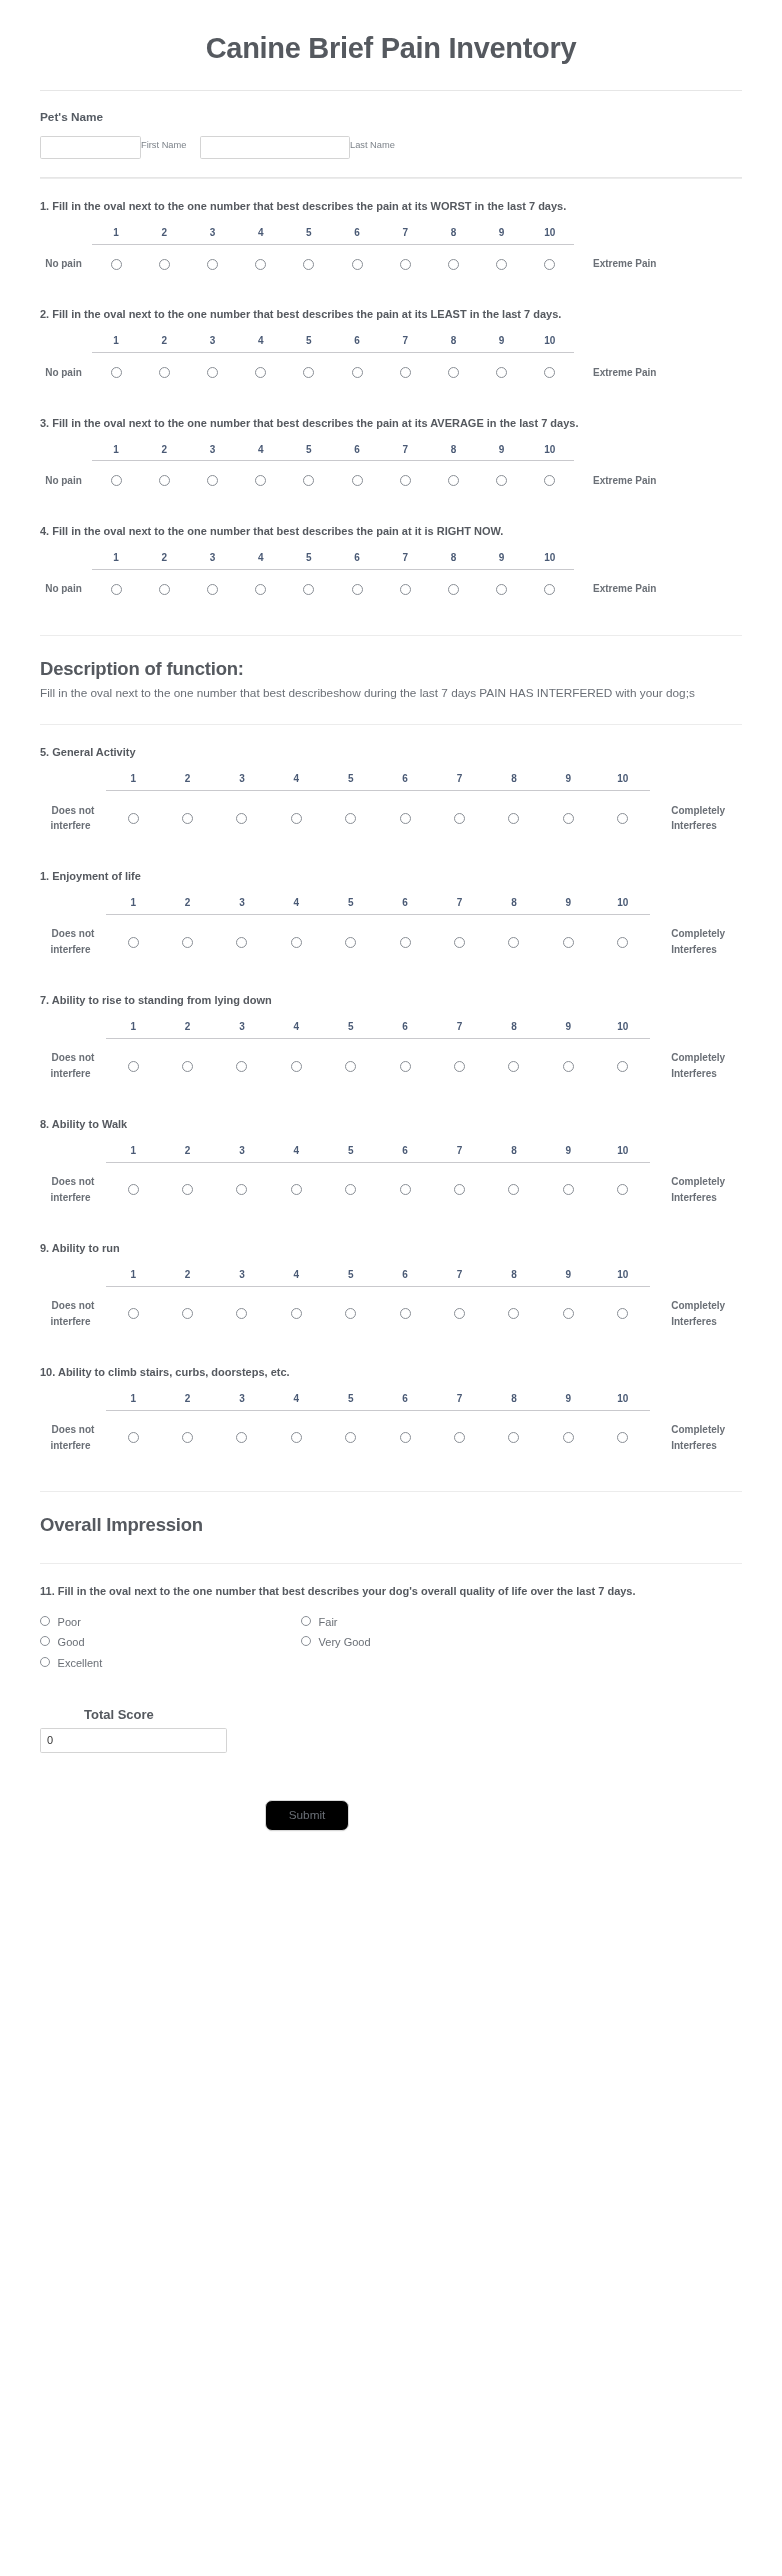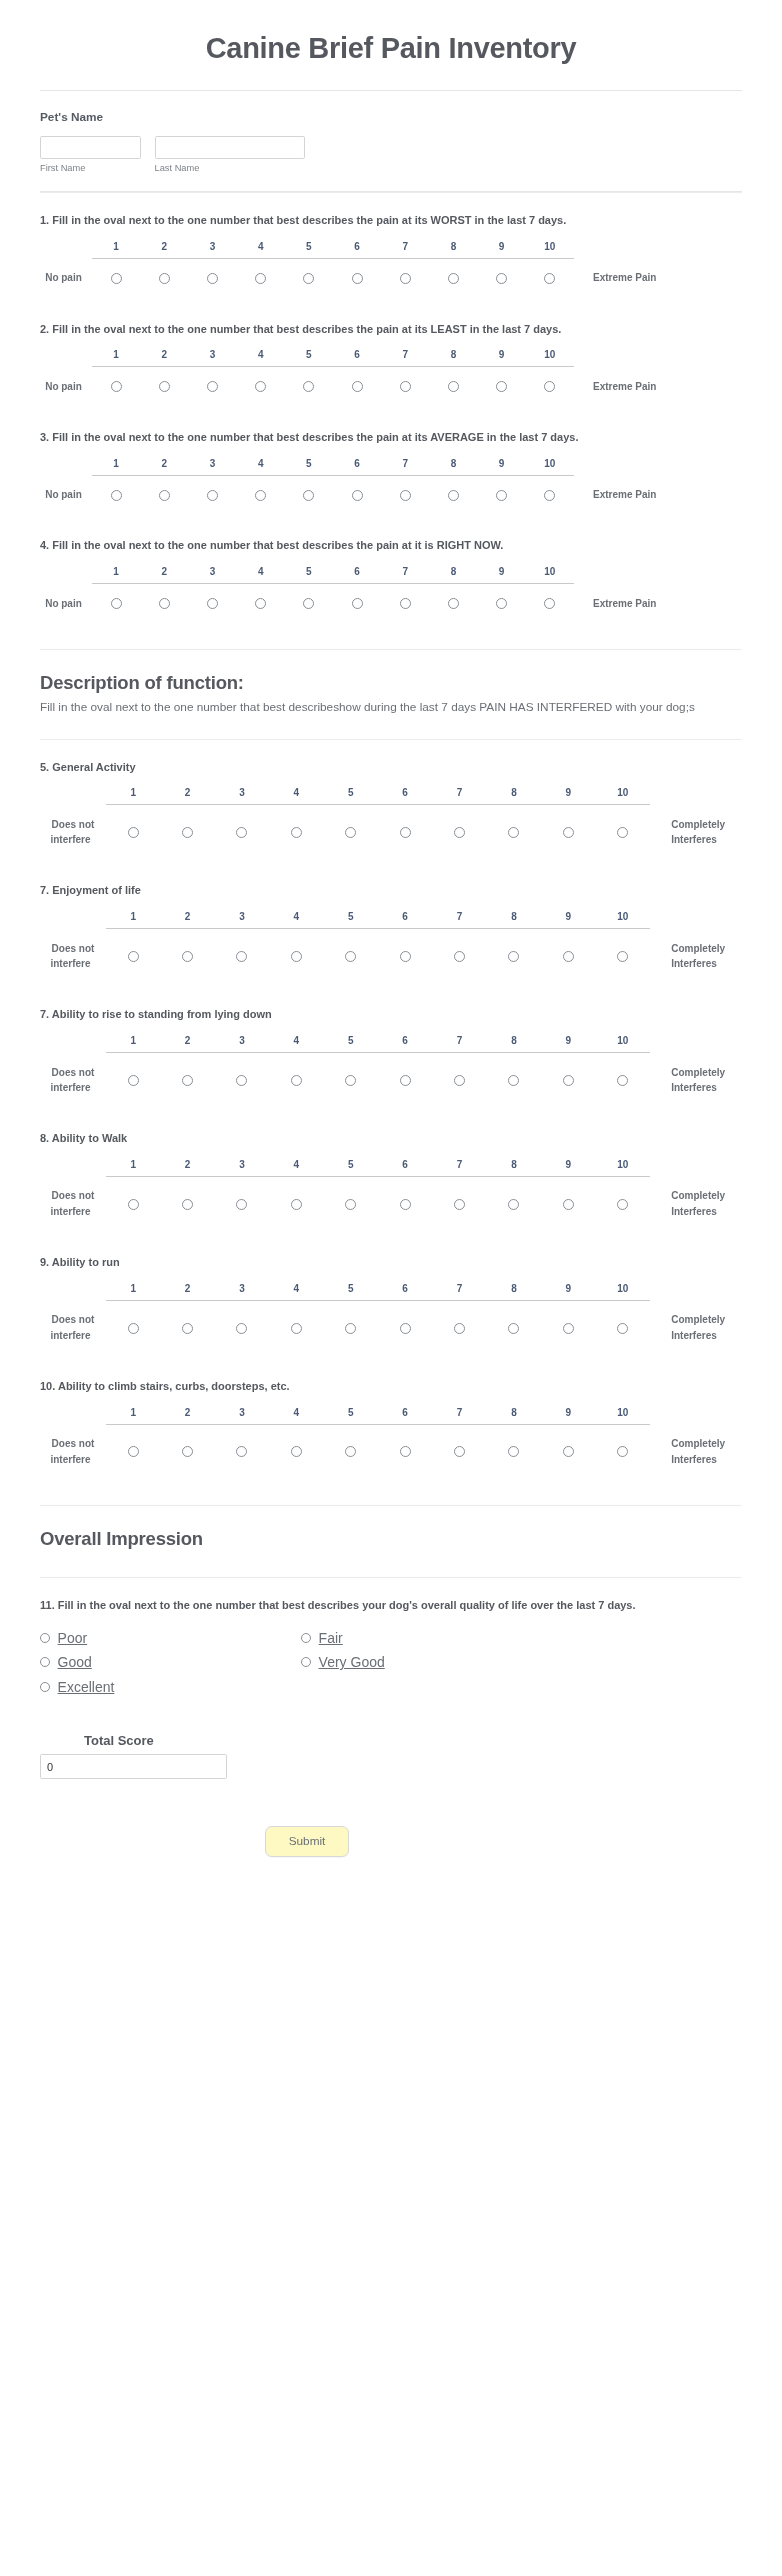--- a/index.html
+++ b/index.html
@@ -35,21 +35,21 @@
 
   
   .block { padding: 18.5px 0 18.5px 0; }
   .field-label {
     font-size: 11.8px;
     font-weight: bold;
     color: #555b63;
     margin-bottom: 12px;
   }
   .name-row { display:flex; gap:13.5px; }
-  .name-col { display:flex; flex-direction:column; }
+  .name-col { display:flex; flex-direction:row; }
   .txtinput {
     border: 0.8px solid #d4d4d4;
     background:#fff;
     height: 23px;
     border-radius: 1.7px;
     font-family:"Liberation Sans", sans-serif;
     font-size: 11px;
     color:#333;
     padding: 1.7px 5px;
     outline: none;
@@ -144,27 +144,25 @@
   
   .choices {
     display: flex;
     flex-wrap: wrap;
     max-width: 522px;
     margin-top: 5px;
   }
   .choice {
     width: 50%;
     display: flex;
-    align-items: center;
     gap: 7.6px;
     padding: 4.2px 0;
-    font-size: 14px;
+    font-size: 11px;
     color: #6a6f76;
     cursor: pointer;
-    text-decoration: underline;
   }
   .choice .radio-oval { width: 10px; height: 10px; }
 
   
   .total-label {
     font-size: 13px;
     font-weight: bold;
     color: #55595f;
     margin-bottom: 6.7px;
     margin-left: 44px;
@@ -186,21 +184,21 @@
     text-align: center;
     padding: 47px 0 50px 0;
     padding-right: 168px;
   }
   .submit-btn {
     display:inline-block;
     min-width: 84px;
     padding: 7.6px 18.5px;
     font-size: 11.8px;
     color: #6a6f76;
-    background: #fef9c3;
+    background: #000000;
     border: 0.8px solid #d8d8d8;
     border-radius: 7px;
     cursor: pointer;
     font-family:"Liberation Sans", sans-serif;
     box-shadow: 0 0.8px 0.8px rgba(0,0,0,0.04);
   }
   .sp-md { height: 22px; }
 </style>
 </head>
 <body>
@@ -496,21 +494,21 @@
               <td><span class="radio-oval"></span></td>
               <td><span class="radio-oval"></span></td>
               <td><span class="radio-oval"></span></td>
               <td><span class="radio-oval"></span></td>
               <td><span class="endlabel right">Completely<br>Interferes</span></td>
             </tr>
           </tbody>
         </table>
       </div>
       <div class="question">
-        <p class="q-text">7. Enjoyment of life</p>
+        <p class="q-text">1. Enjoyment of life</p>
         <table class="scale func">
           <colgroup>
             <col class="lbl">
             <col>
             <col>
             <col>
             <col>
             <col>
             <col>
             <col>

